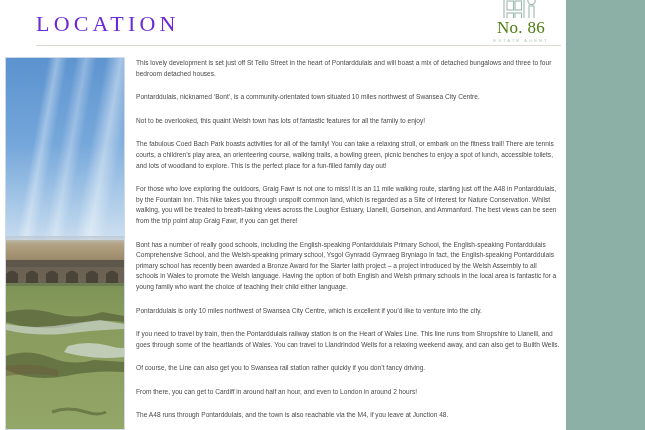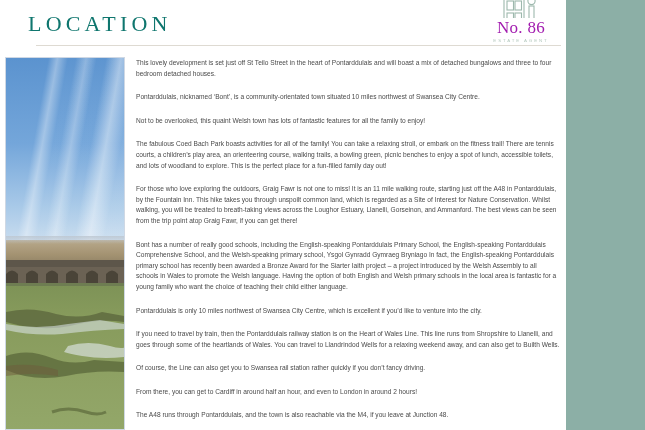--- a/index.html
+++ b/index.html
@@ -28,26 +28,26 @@
   
   .header {
     position: absolute;
     top: 0;
     left: 0;
     width: 566px;
     height: 52px;
   }
   .page-title {
     position: absolute;
-    left: 28px;
+    left: 36px;
     top: 13px;
     font-family: "Liberation Serif", serif;
     font-size: 22px;
     letter-spacing: 4.2px;
-    color: #0f766e;
+    color: #6d28d9;
     font-weight: 400;
     line-height: 1;
     white-space: nowrap;
   }
   .title-rule {
     position: absolute;
     left: 36px;
     top: 45px;
     width: 525px;
     height: 1px;
@@ -68,21 +68,21 @@
     margin: 0 auto;
     height: 22px;
     overflow: hidden;
   }
   .logo-name {
     display: block;
     font-family: "Liberation Serif", serif;
     font-size: 17px;
     line-height: 17px;
     letter-spacing: 0.3px;
-    color: #a21caf;
+    color: #4d7c0f;
     margin-top: 1px;
   }
   .logo-sub {
     display: block;
     font-family: "Liberation Sans", sans-serif;
     font-size: 4.4px;
     letter-spacing: 1.9px;
     color: #b4c9be;
     margin-top: 2px;
   }

